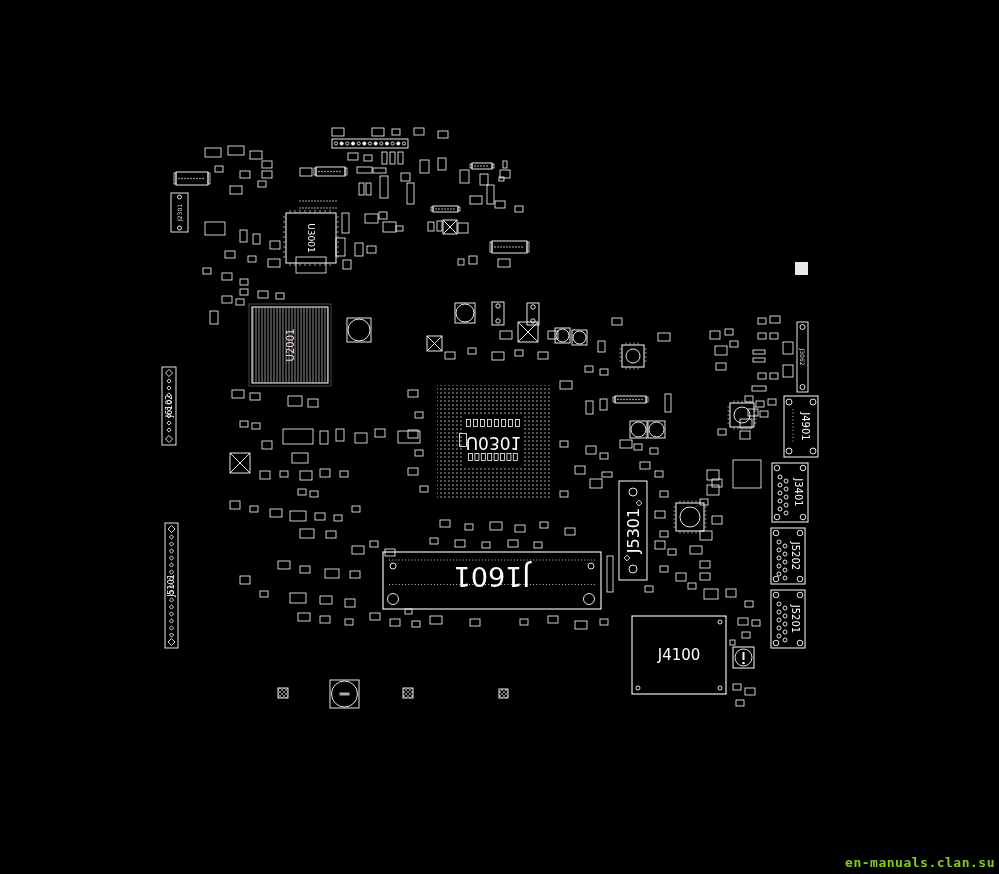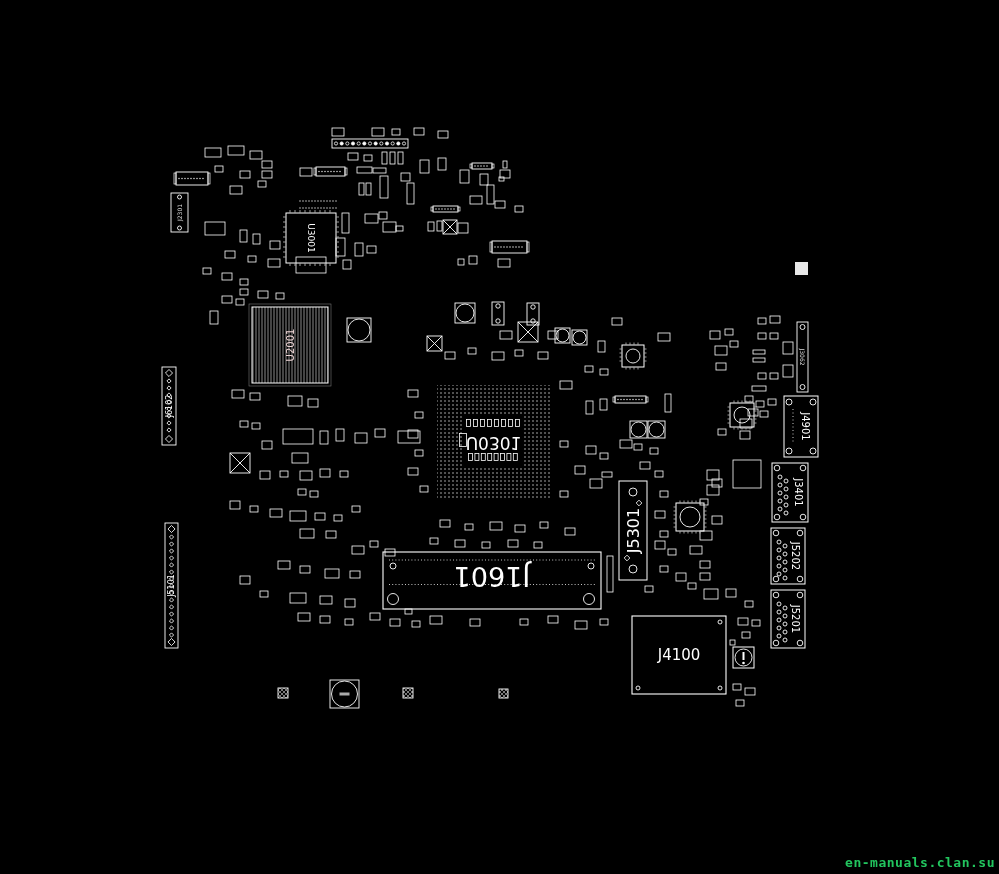--- a/index.html
+++ b/index.html
@@ -1,19 +1,19 @@
 <!DOCTYPE html>
 <html><head>
 <meta charset="utf-8">
 <style>
   html,body{margin:0;padding:0;background:#000;}
   .stage{position:relative;width:999px;height:874px;background:#000;overflow:hidden;
          font-family:"DejaVu Sans",sans-serif;}
   svg{position:absolute;left:0;top:0;}
-  .watermark{position:absolute;right:4px;bottom:4px;color:#22c55e;
+  .watermark{position:absolute;right:4px;bottom:4px;color:#84cc16;
              font-family:"DejaVu Sans Mono",monospace;font-weight:bold;
              font-size:13px;letter-spacing:0.5px;}
   text{font-family:"DejaVu Sans",sans-serif;}
 </style>
 </head>
 <body>
 
 <div class="stage">
   <svg id="board" width="999" height="874" viewBox="0 0 999 874">
       <defs>

